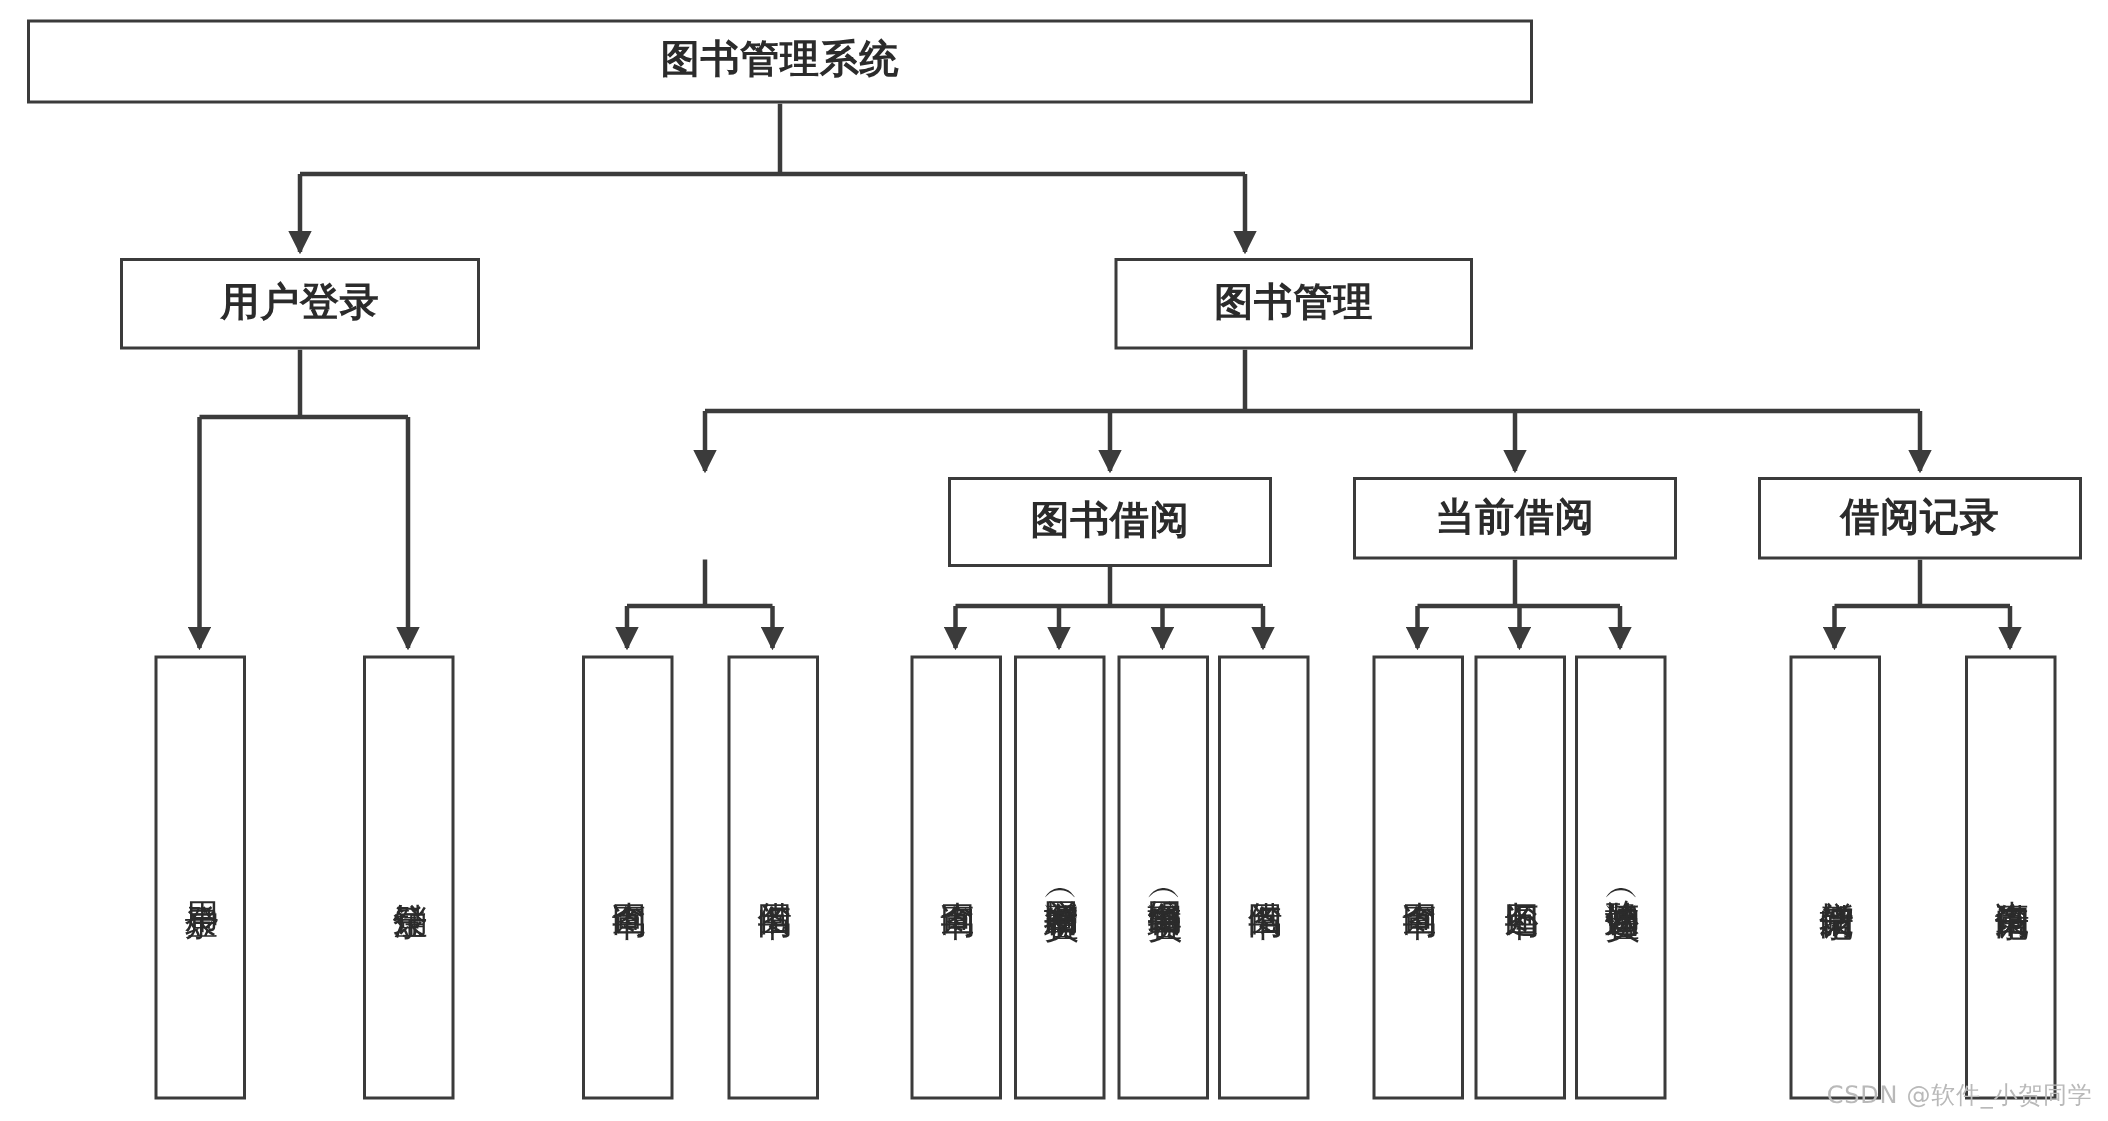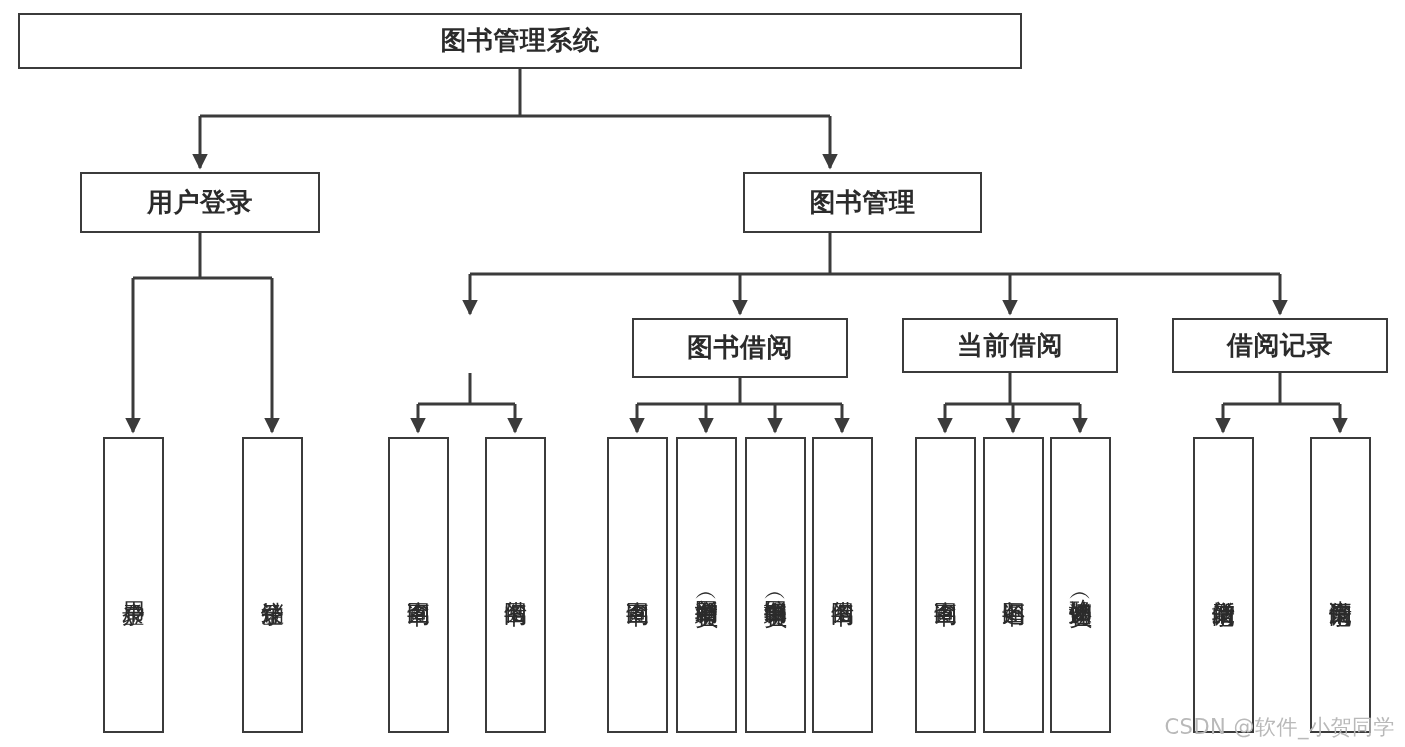--- a/index.html
+++ b/index.html
@@ -58,21 +58,21 @@
     font-size: 23px;
     line-height: 1.18;
     letter-spacing: 1px;
     white-space: pre;
     max-height: 100%;
   }
   #watermark {
     position: absolute;
     right: 10px;
     bottom: 6px;
-    font-size: 21px;
+    font-size: 16px;
     color: #b9b9b9;
     letter-spacing: 0.5px;
     user-select: none;
     white-space: pre;
   }
 </style>
 </head>
 <body>
 
 <div id="diagram-root">

